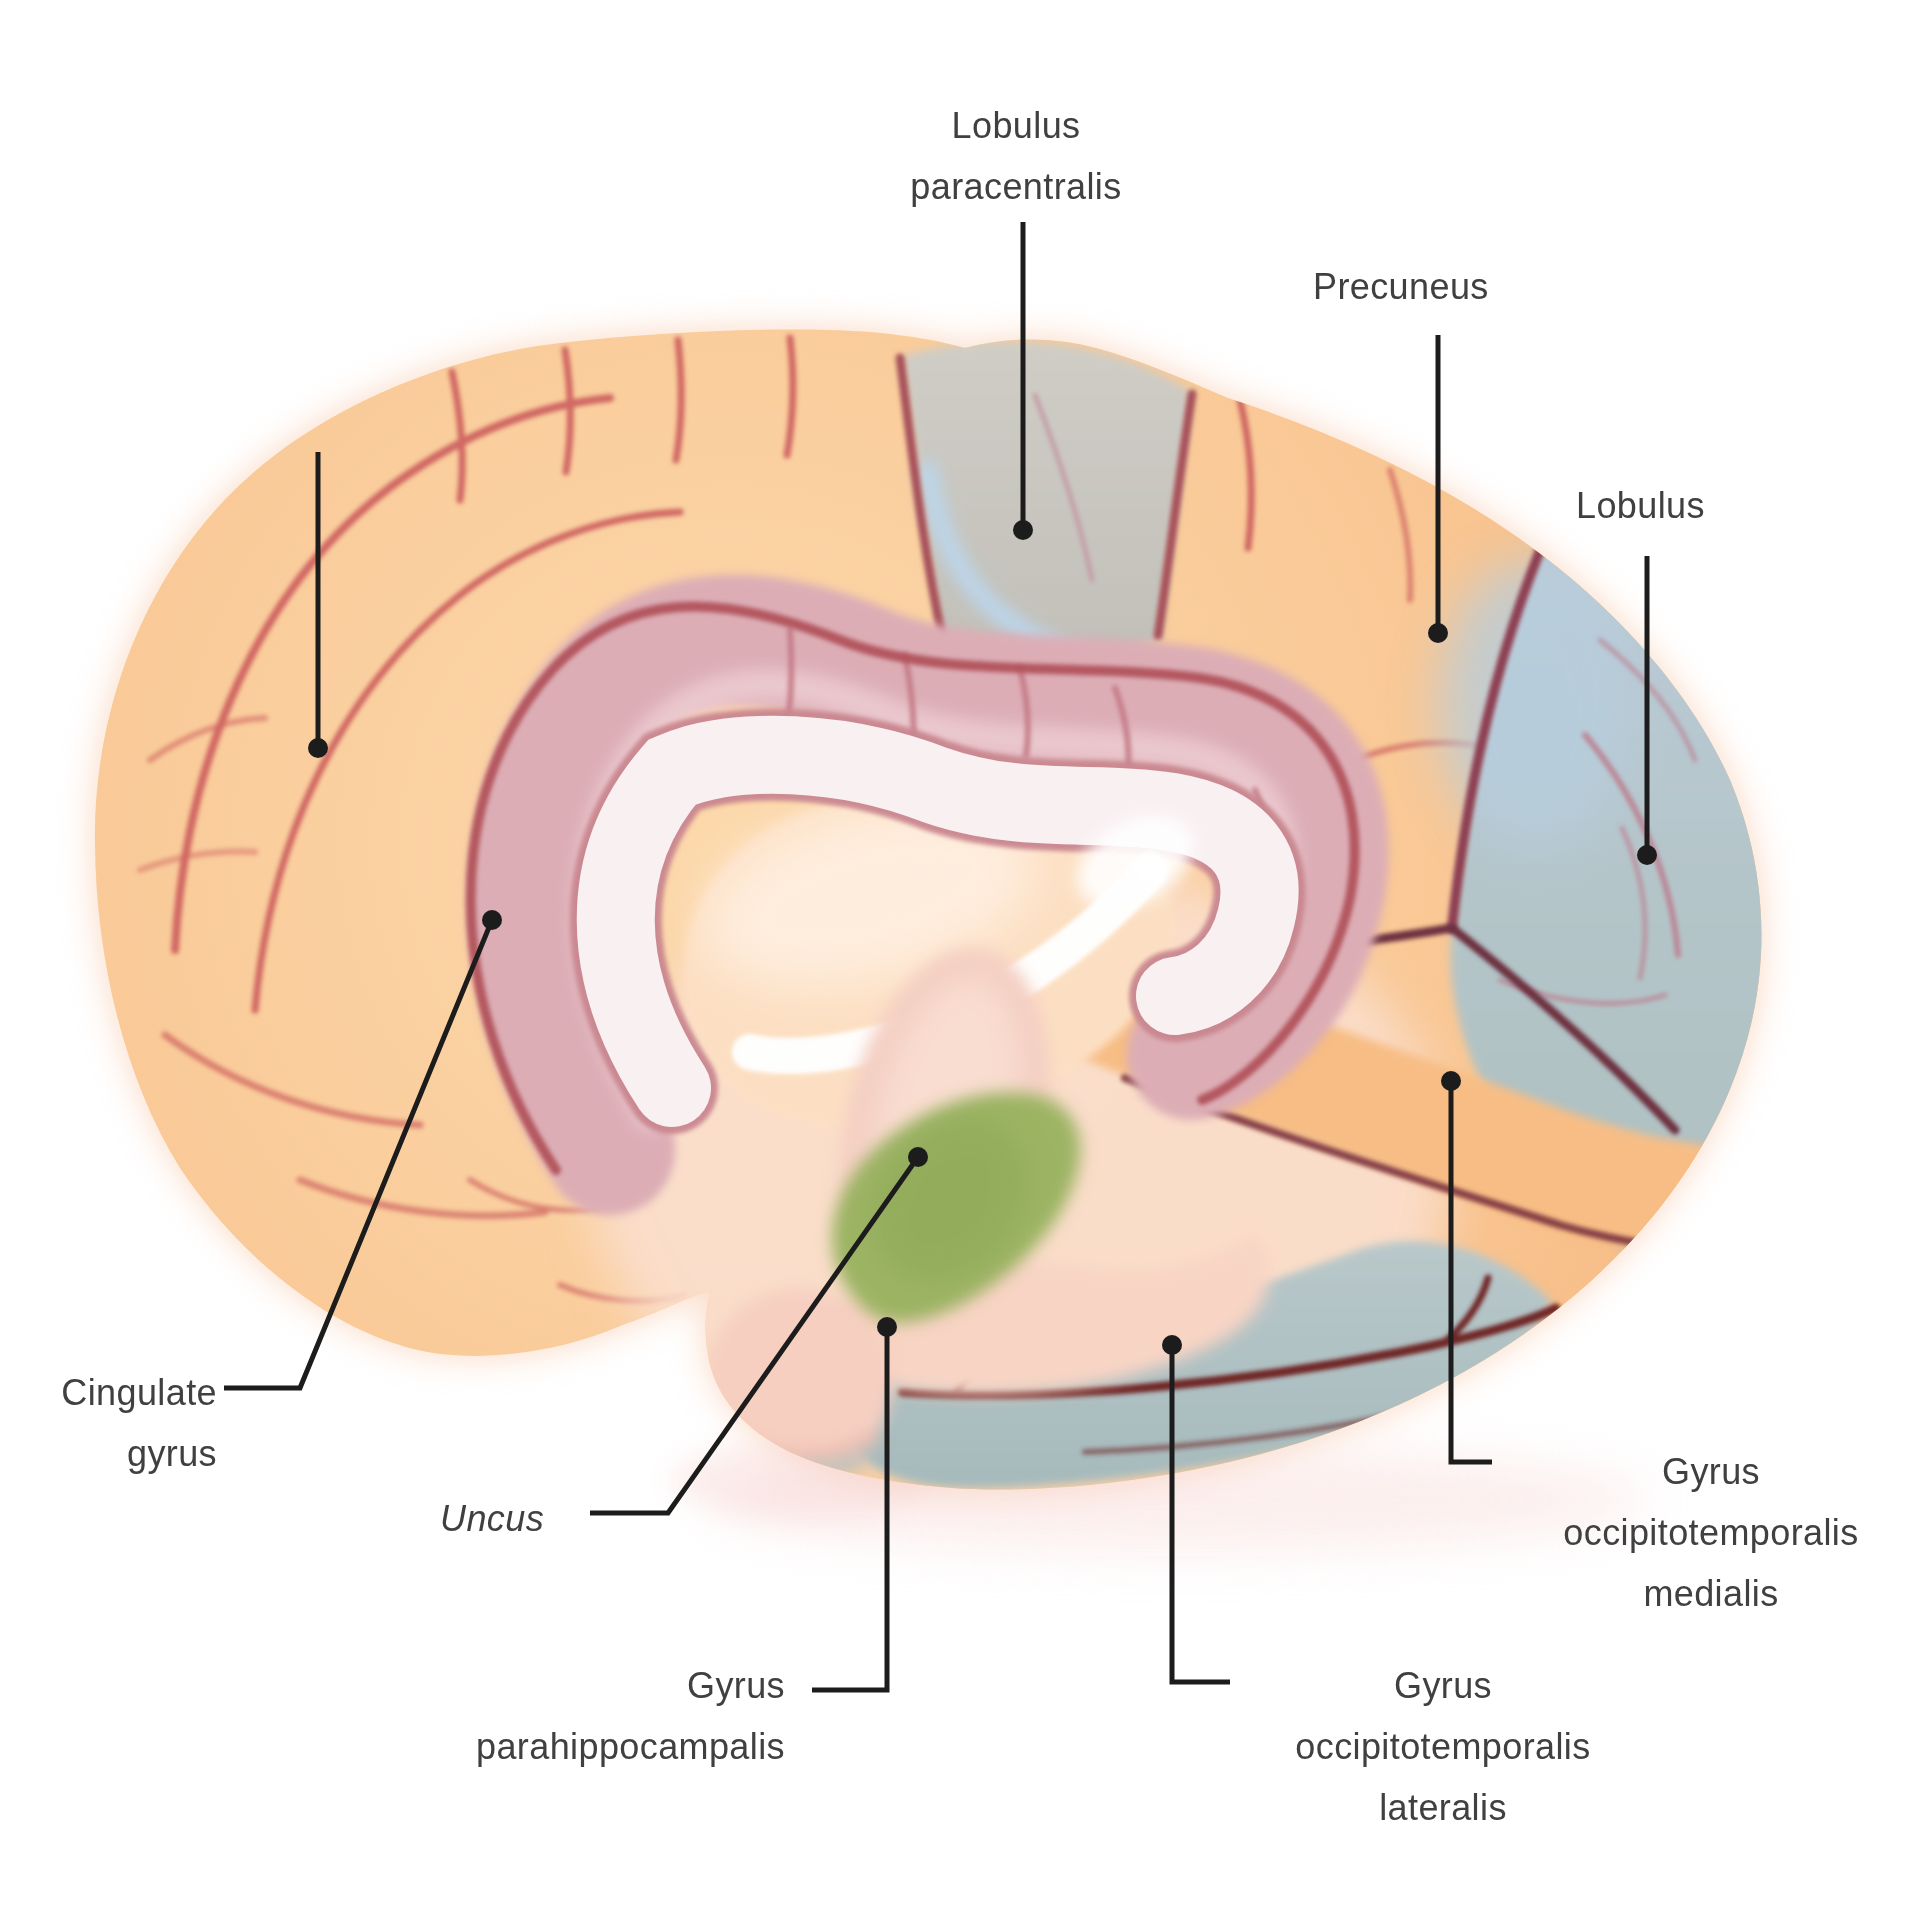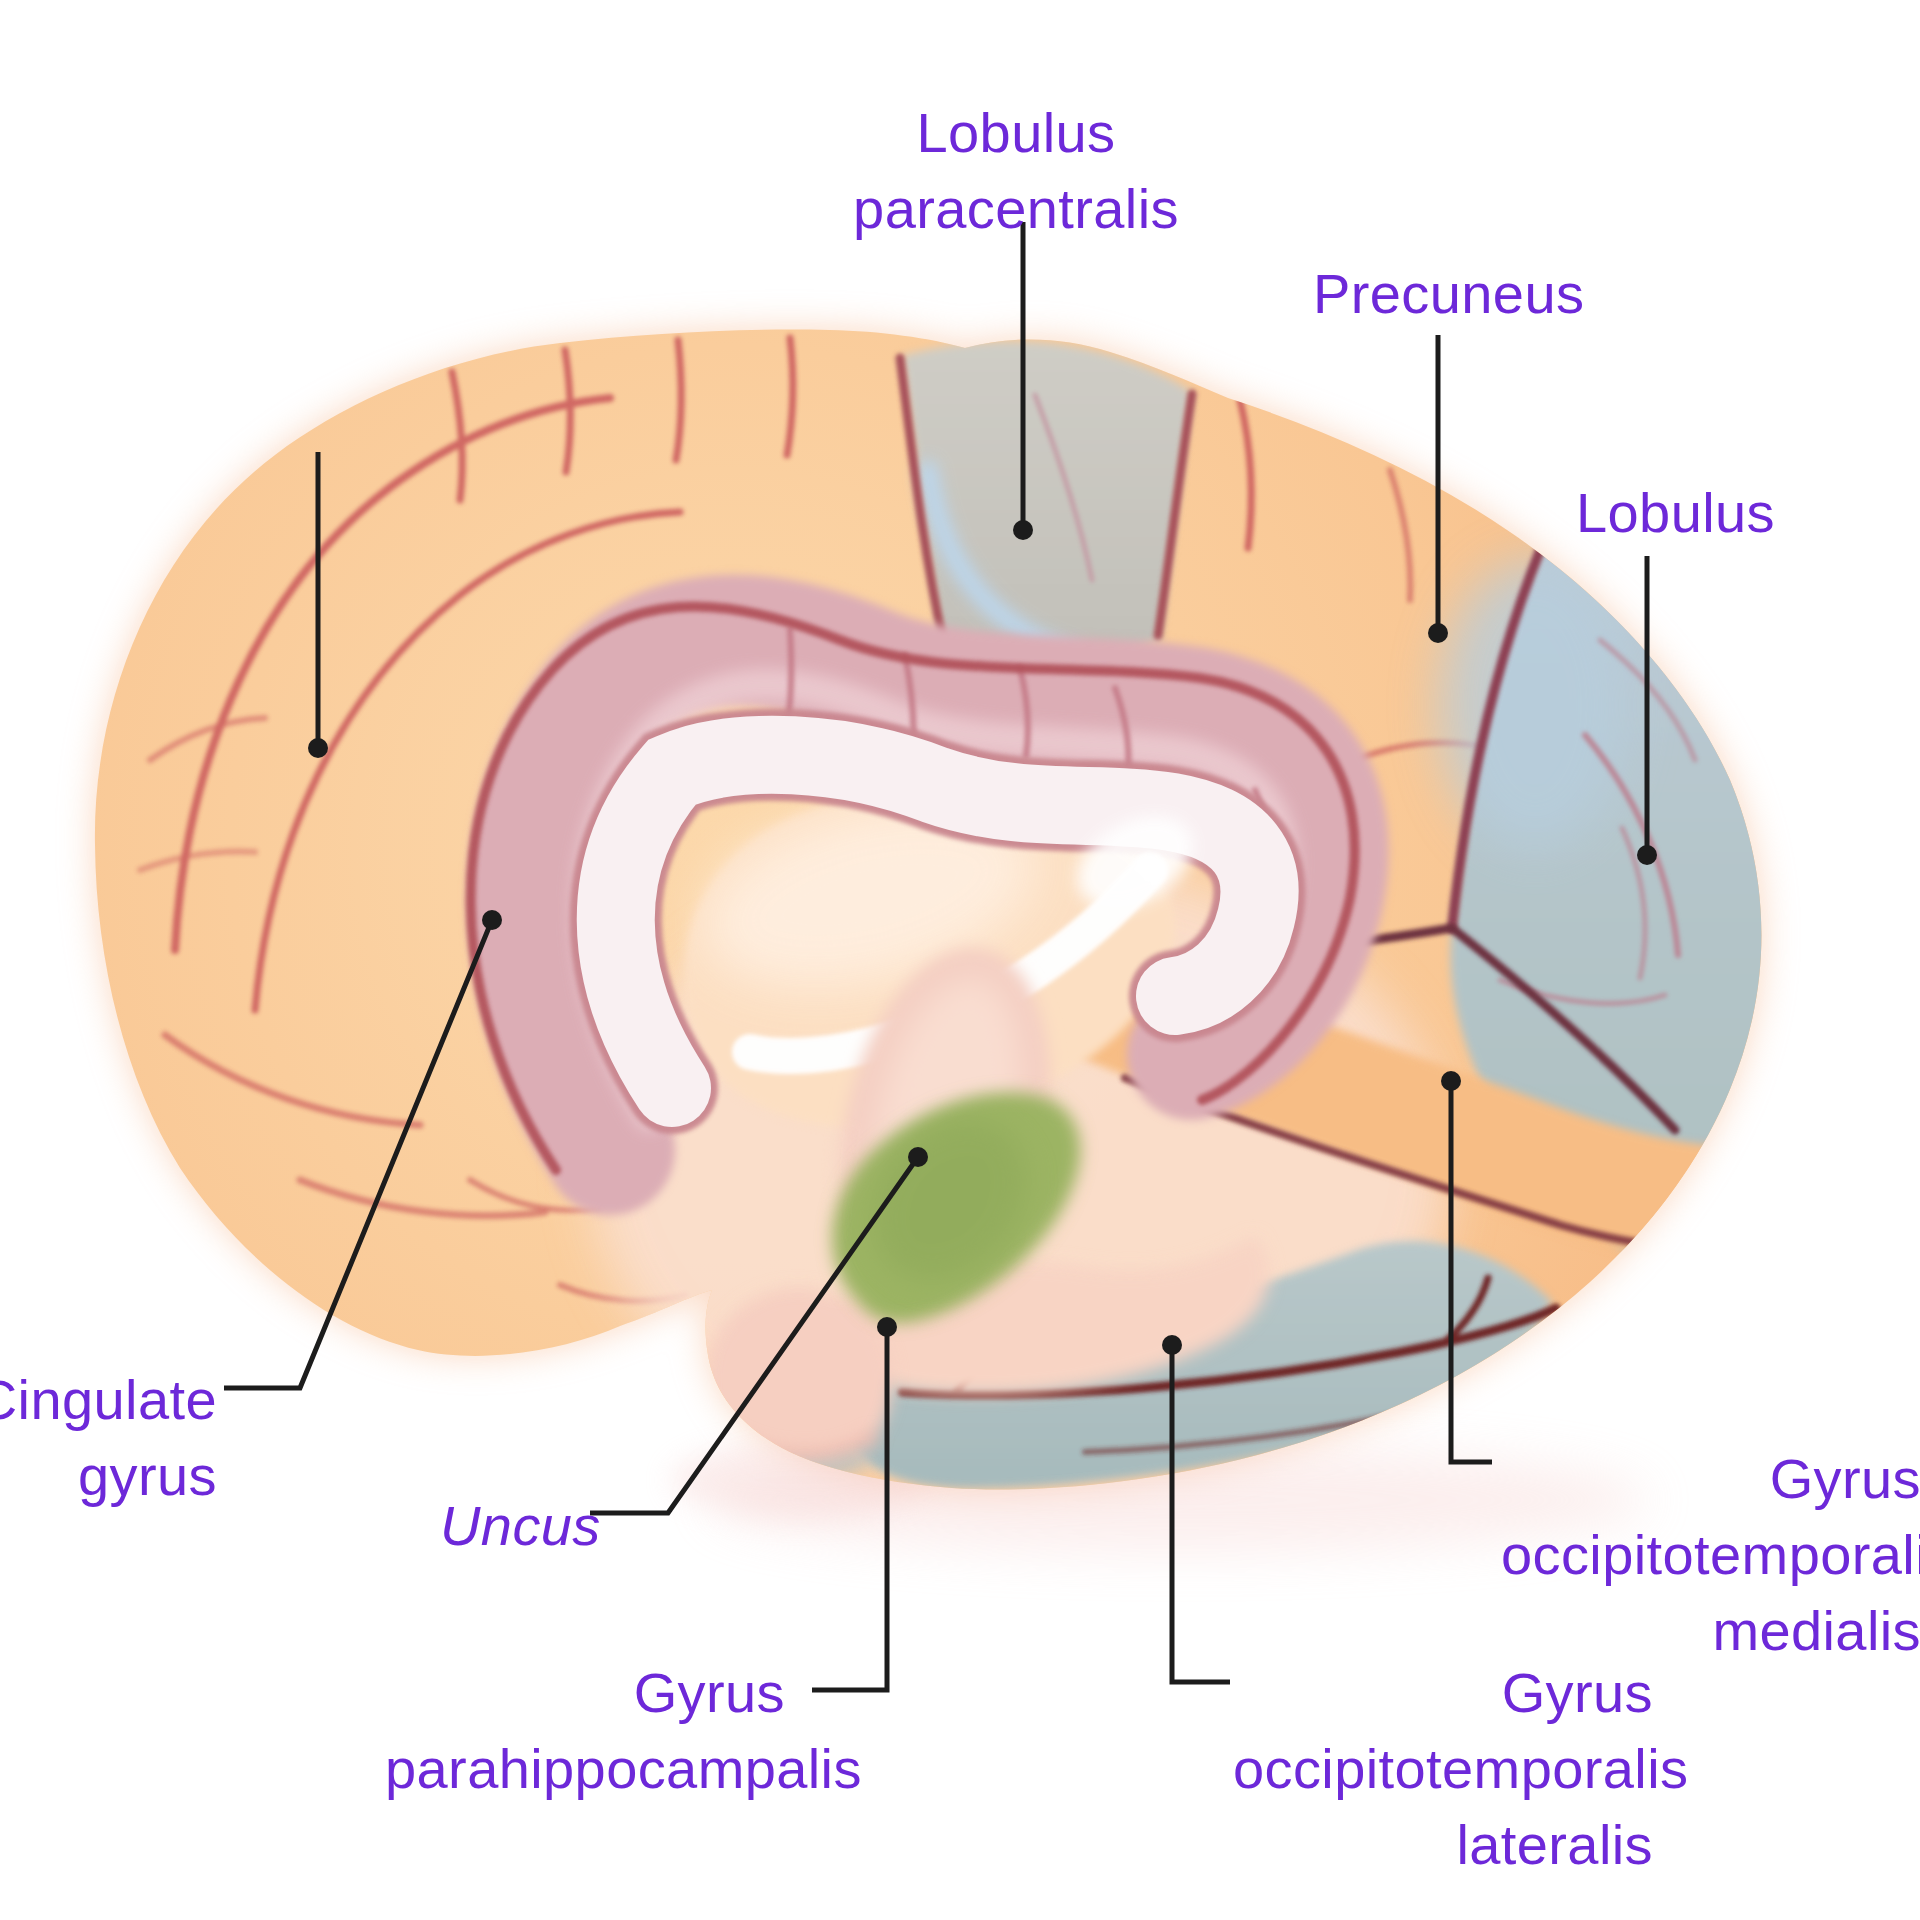--- a/index.html
+++ b/index.html
@@ -6,29 +6,29 @@
   .stage{
     position:relative;
     width:1920px;height:1920px;
     background:#ffffff;
     overflow:hidden;
     font-family:"Liberation Sans","DejaVu Sans",sans-serif;
   }
   .stage svg{position:absolute;left:0;top:0;}
   .label{
     position:absolute;
-    font-size:56px;
-    line-height:76px;
+    font-size:36px;
+    line-height:61px;
     letter-spacing:0.4px;
-    color:#6d28d9;
+    color:#404040;
     white-space:pre-line;
   }
   .label.center{text-align:center;}
   .label.right{text-align:right;}
-  .label.left{text-align:right;}
+  .label.left{text-align:center;}
 </style>
 </head>
 <body>
 
 <div class="stage">
 
   <svg width="1920" height="1920" viewBox="0 0 1920 1920">
     <defs>
       <radialGradient id="cortexGrad" cx="38%" cy="44%" r="78%">
         <stop offset="0" stop-color="#fcd9ac"></stop>

